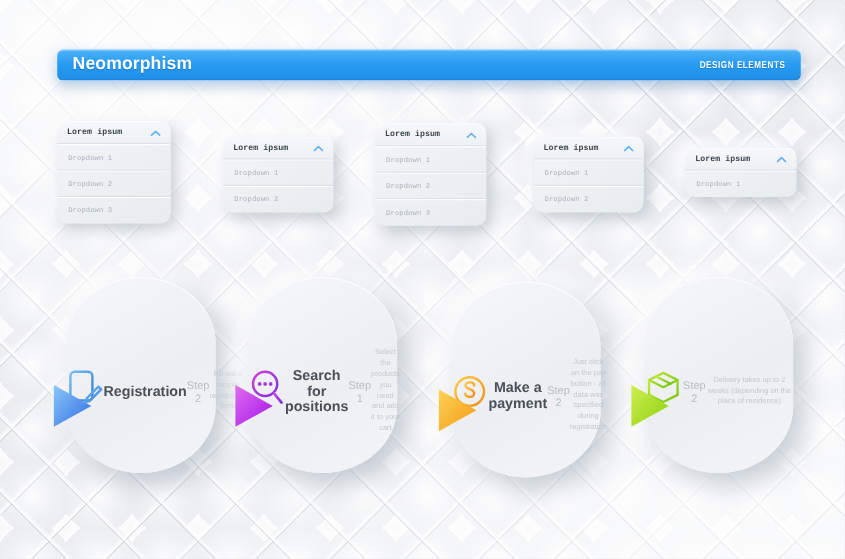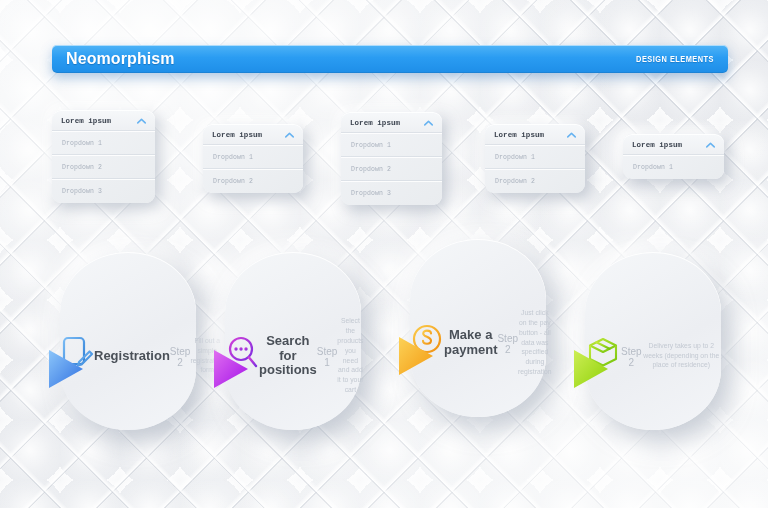--- a/index.html
+++ b/index.html
@@ -301,21 +301,21 @@
       <defs>
         <linearGradient id="a2" x1="0" y1="0" x2="1" y2="1">
           <stop offset="0%" stop-color="#e06ef0"></stop>
             <stop offset="100%" stop-color="#a312e8"></stop>
         </linearGradient>
       </defs>
       <path d="M3 2 L37 21 L3 40 Z" fill="url(#a2)"></path>
     </svg>
   </div>
 
-  <div class="step" style="left:410px; top:239px;">
+  <div class="step" style="left:410px; top:256px;">
     <div class="step-icon">
       <svg width="34" height="36" viewBox="0 0 34 36">
         <defs>
           <linearGradient id="g3" x1="0" y1="0" x2="1" y2="1">
             <stop offset="0%" stop-color="#fbcb4a"></stop>
               <stop offset="100%" stop-color="#f08f10"></stop>
           </linearGradient>
         </defs>
         <circle cx="17" cy="17" r="13" fill="none" stroke="url(#g3)" stroke-width="2.2"></circle>
         <path d="M21 11.5 C21 9.5 19 8.6 17 8.6 C15 8.6 13.2 9.6 13.2 11.4 C13.2 15.2 21 14.4 21 18.6 C21 20.8 19.1 21.8 17 21.8 C14.9 21.8 13 20.8 13 18.8" fill="none" stroke="url(#g3)" stroke-width="2.1" stroke-linecap="round"></path>

